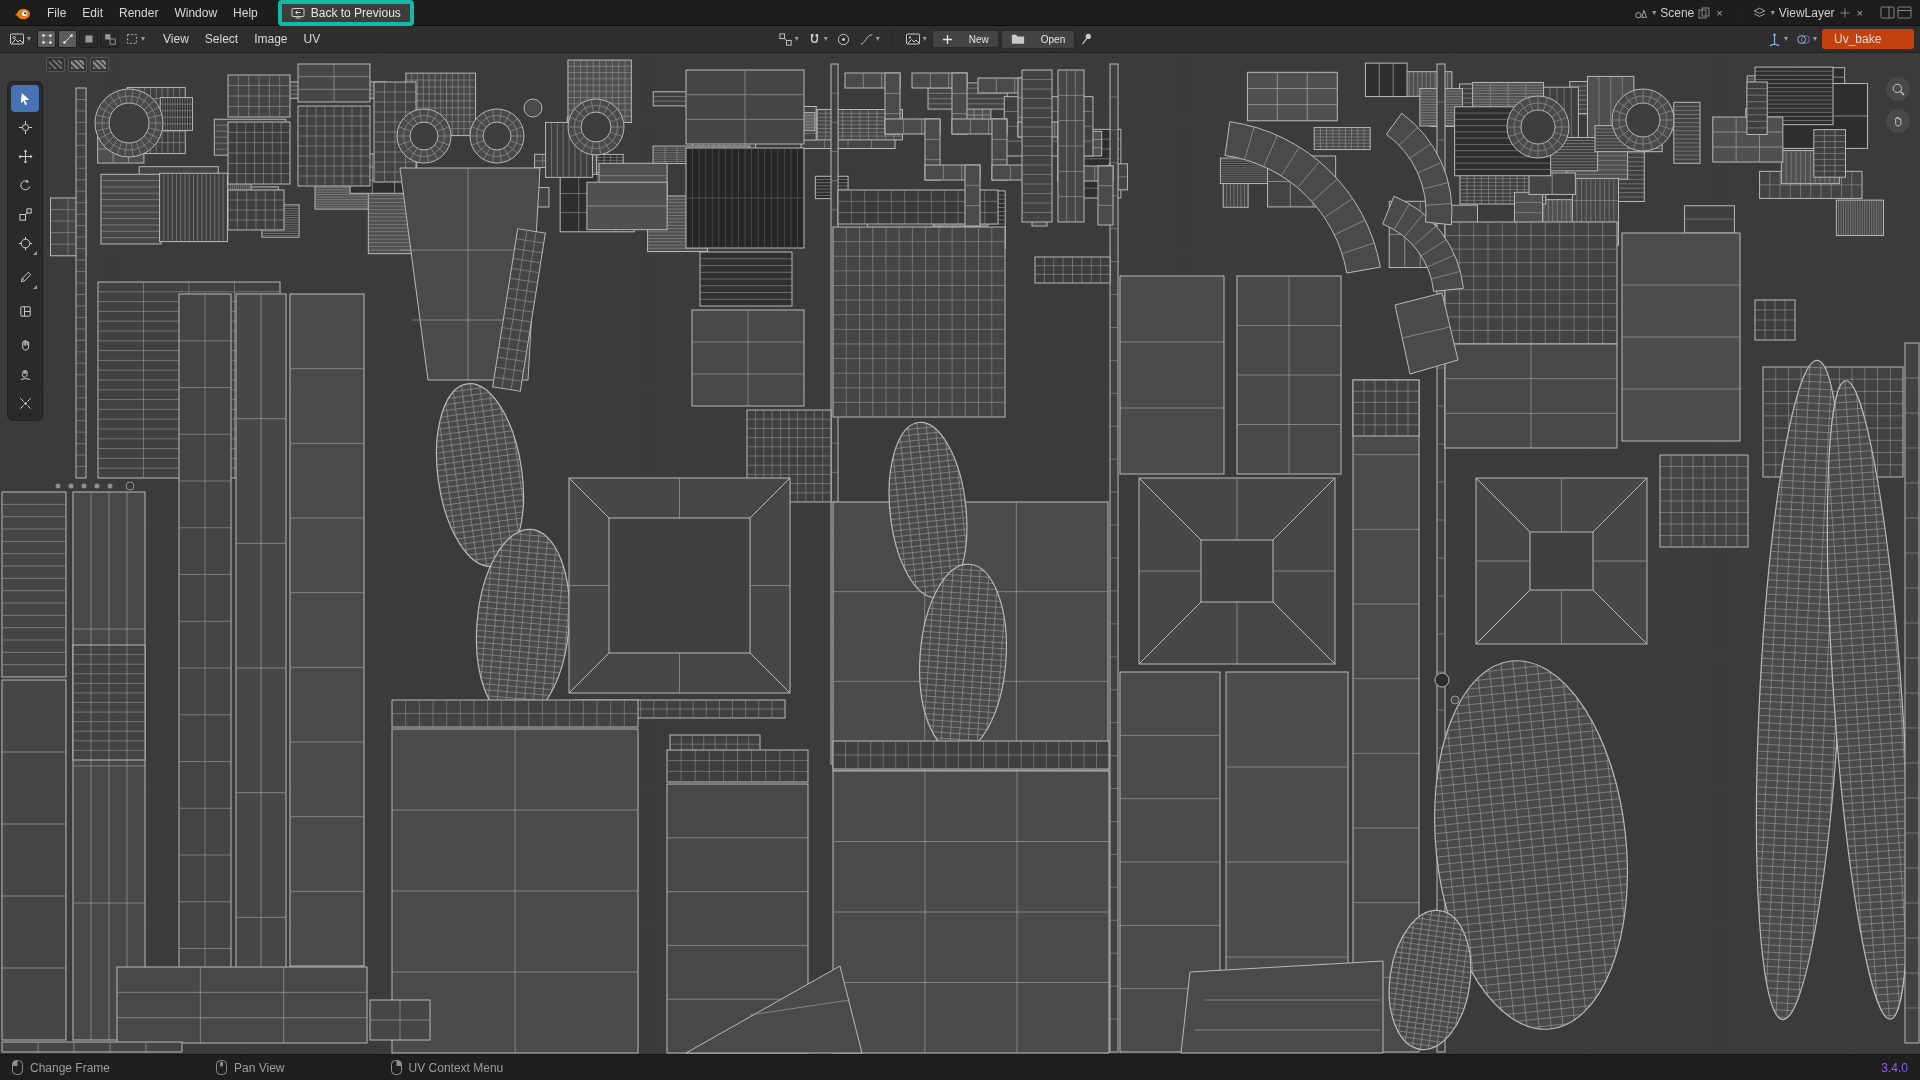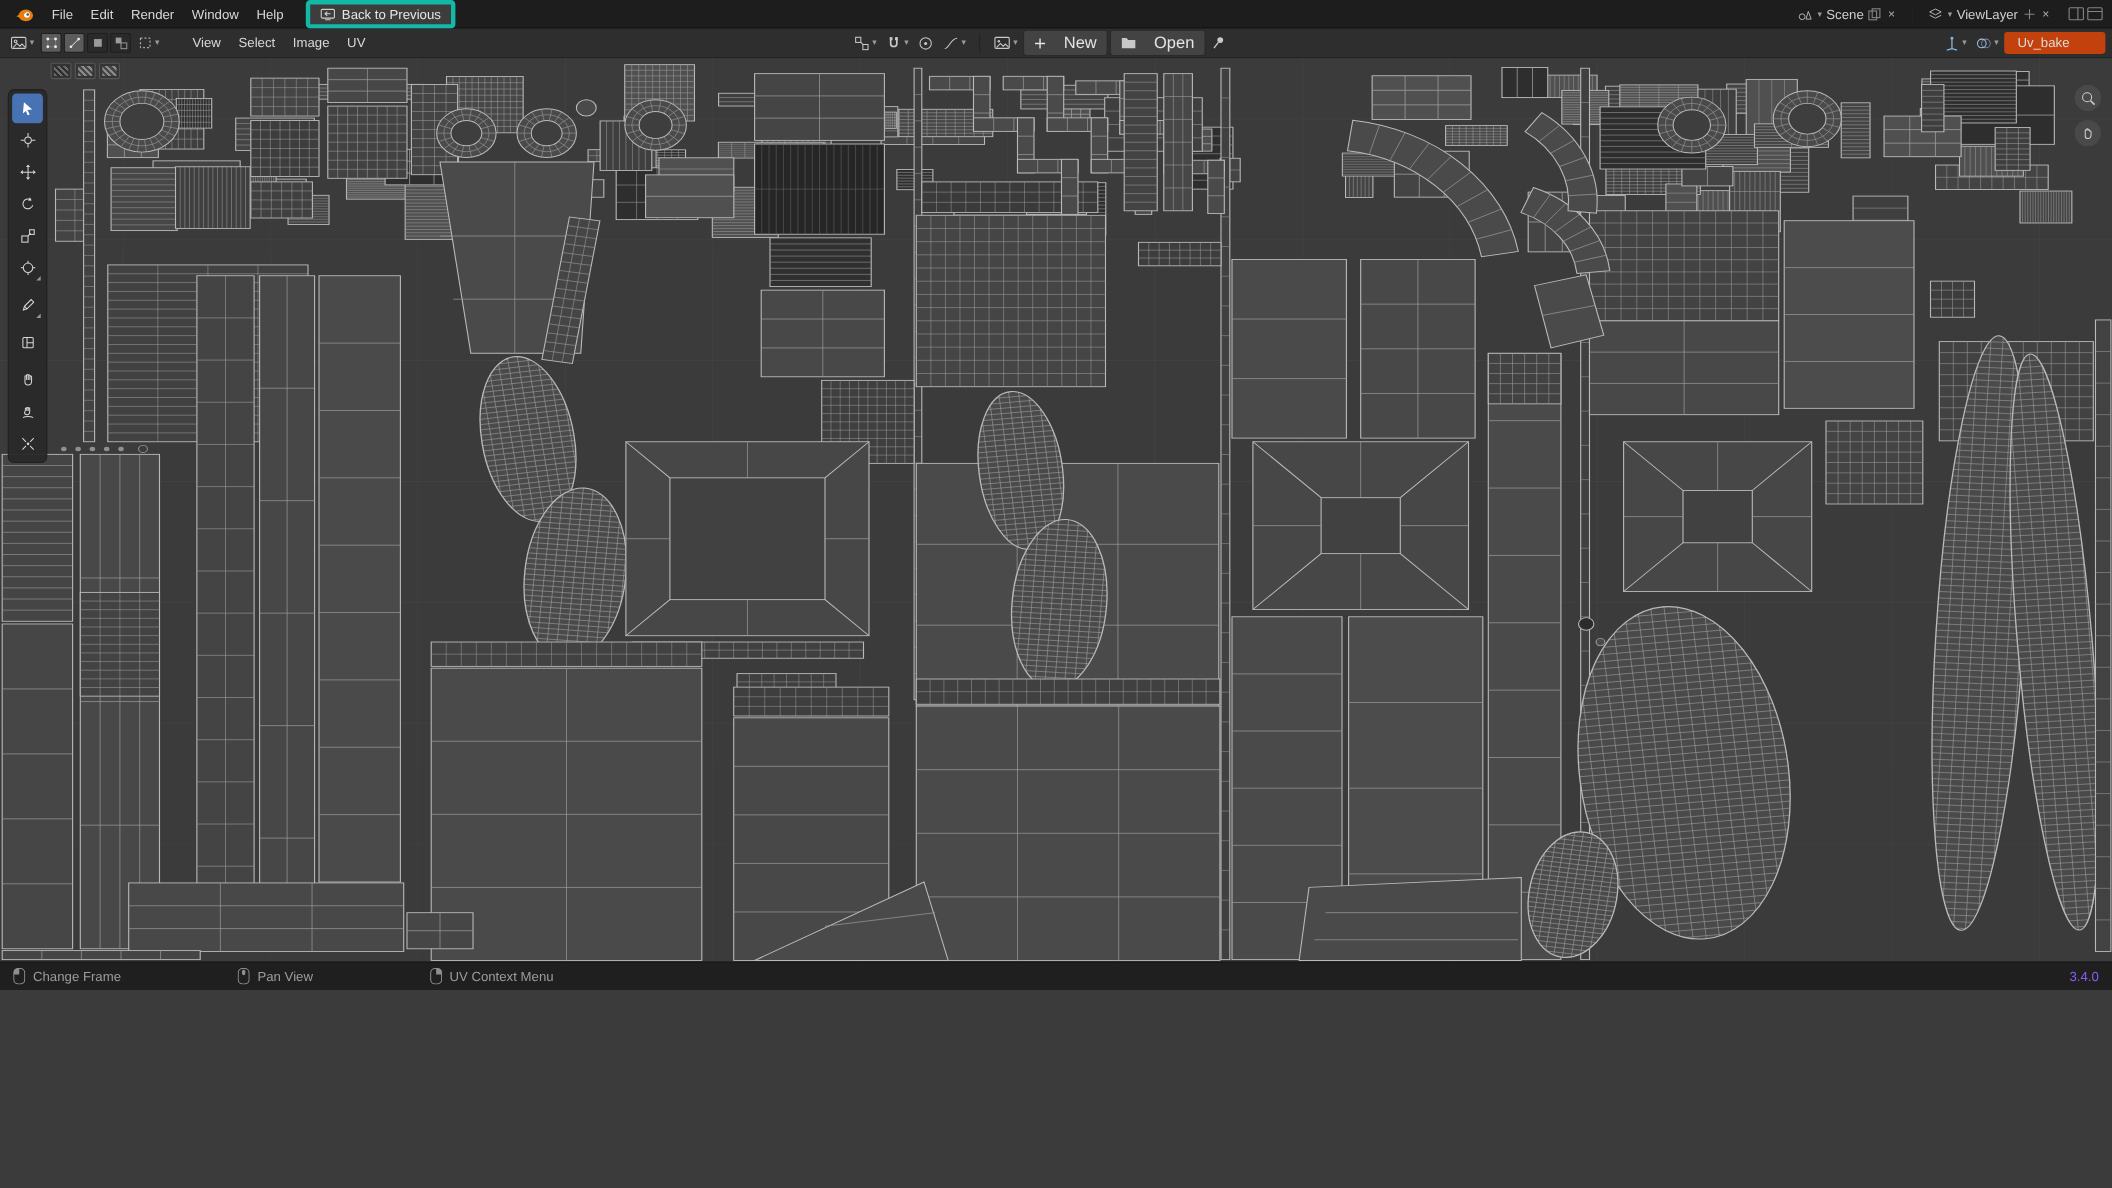--- a/index.html
+++ b/index.html
@@ -1,18 +1,18 @@
 <!DOCTYPE html>
 <html><head>
 <meta charset="utf-8">
 <style>
 *{margin:0;padding:0;box-sizing:border-box;user-select:none}
 html,body{width:1920px;height:1080px;overflow:hidden;background:#3b3b3b;
   font-family:"Liberation Sans","DejaVu Sans",sans-serif;font-size:12px;color:#d4d4d4}
-.app{display:flex;flex-direction:column;width:1920px;height:900px}
+.app{display:flex;flex-direction:column;width:1920px;height:1080px}
 
 
 .topbar{height:26px;background:#1d1d1d;border-bottom:1px solid #101010;
   display:flex;align-items:center;justify-content:space-between;padding:0 8px;flex:0 0 26px}
 .tb-left,.tb-right{display:flex;align-items:center;gap:2px}
 .app-menu{display:flex;align-items:center;padding:2px 6px;border-radius:3px}
 .menus{display:flex;align-items:center}
 .menu-item{padding:3px 8px;border-radius:3px;color:#d8d8d8;cursor:default}
 .back-btn{display:flex;align-items:center;gap:6px;background:#3d3d3d;border:4px solid #14b8a6;
   border-radius:4px;padding:2px 9px;color:#e6e6e6;font-size:12px;margin-left:10px;font-family:inherit}
@@ -25,21 +25,21 @@
 .editor-header{height:27px;background:#2e2e2e;border-bottom:1px solid #222;
   display:flex;align-items:center;padding:0 6px;gap:3px;flex:0 0 27px}
 .icon-btn{display:inline-flex;align-items:center;gap:2px;padding:2px 3px;border-radius:3px;background:transparent;border:none}
 .hdr-group{display:flex;align-items:center;gap:2px}
 .sep{width:1px;height:16px;background:#232323;margin:0 6px}
 .toggle{width:19px;height:18px;border-radius:2px;display:flex;align-items:center;justify-content:center;
   background:#2a2a2a;border:1px solid #1e1e1e}
 .toggle.on{background:#5c5c5c}
 .spacer{flex:1}
 .btn{display:inline-flex;align-items:center;gap:16px;background:#434343;border:1px solid #2a2a2a;border-radius:3px;
-  padding:2.5px 9px;color:#e4e4e4;font-size:15px;font-family:inherit}
+  padding:2.5px 9px;color:#e4e4e4;font-size:10px;font-family:inherit}
 .img-field{display:flex;align-items:center;background:#c2410c;border-radius:3px;padding:3px 12px;color:#dedede;min-width:92px}
 
 
 .workspace{position:relative;flex:1;background:#3b3b3b;overflow:hidden}
 #uv-canvas{position:absolute;inset:0;width:100%;height:100%;display:block}
 .select-chips{position:absolute;left:46px;top:4px;display:flex;gap:3px}
 .chip{width:19px;height:15px;background:#343434;border:1px solid #565656;border-radius:2px;padding:2px}
 .chip i{display:block;width:100%;height:100%;background:repeating-linear-gradient(45deg,#8a8a8a 0 2px,#454545 2px 4px)}
 .chip.dark i{background:repeating-linear-gradient(45deg,#6a6a6a 0 2px,#2e2e2e 2px 4px)}
 .toolbar{position:absolute;left:7px;top:28px;width:36px;background:rgba(42,42,42,.96);
@@ -175,21 +175,21 @@
             <rect x="8" y="8" width="6" height="6" fill="none" stroke="#9a9a9a"></rect>
         </svg>
       </button>
     </div>
     <button class="icon-btn">
       <svg class="ico" width="14" height="14" viewBox="0 0 16 16">
         <rect x="3" y="3" width="10" height="10" fill="none" stroke="#c9c9c9" stroke-dasharray="2.2 2"></rect>
       </svg>
       <span class="caret">▾</span>
     </button>
-    <nav class="menus" style="margin-left:16px">
+    <nav class="menus" style="margin-left:4px">
       <span class="menu-item">View</span>
       <span class="menu-item">Select</span>
       <span class="menu-item">Image</span>
       <span class="menu-item">UV</span>
     </nav>
 
     <div class="spacer"></div>
 
     <div class="hdr-group">
       <button class="icon-btn">

